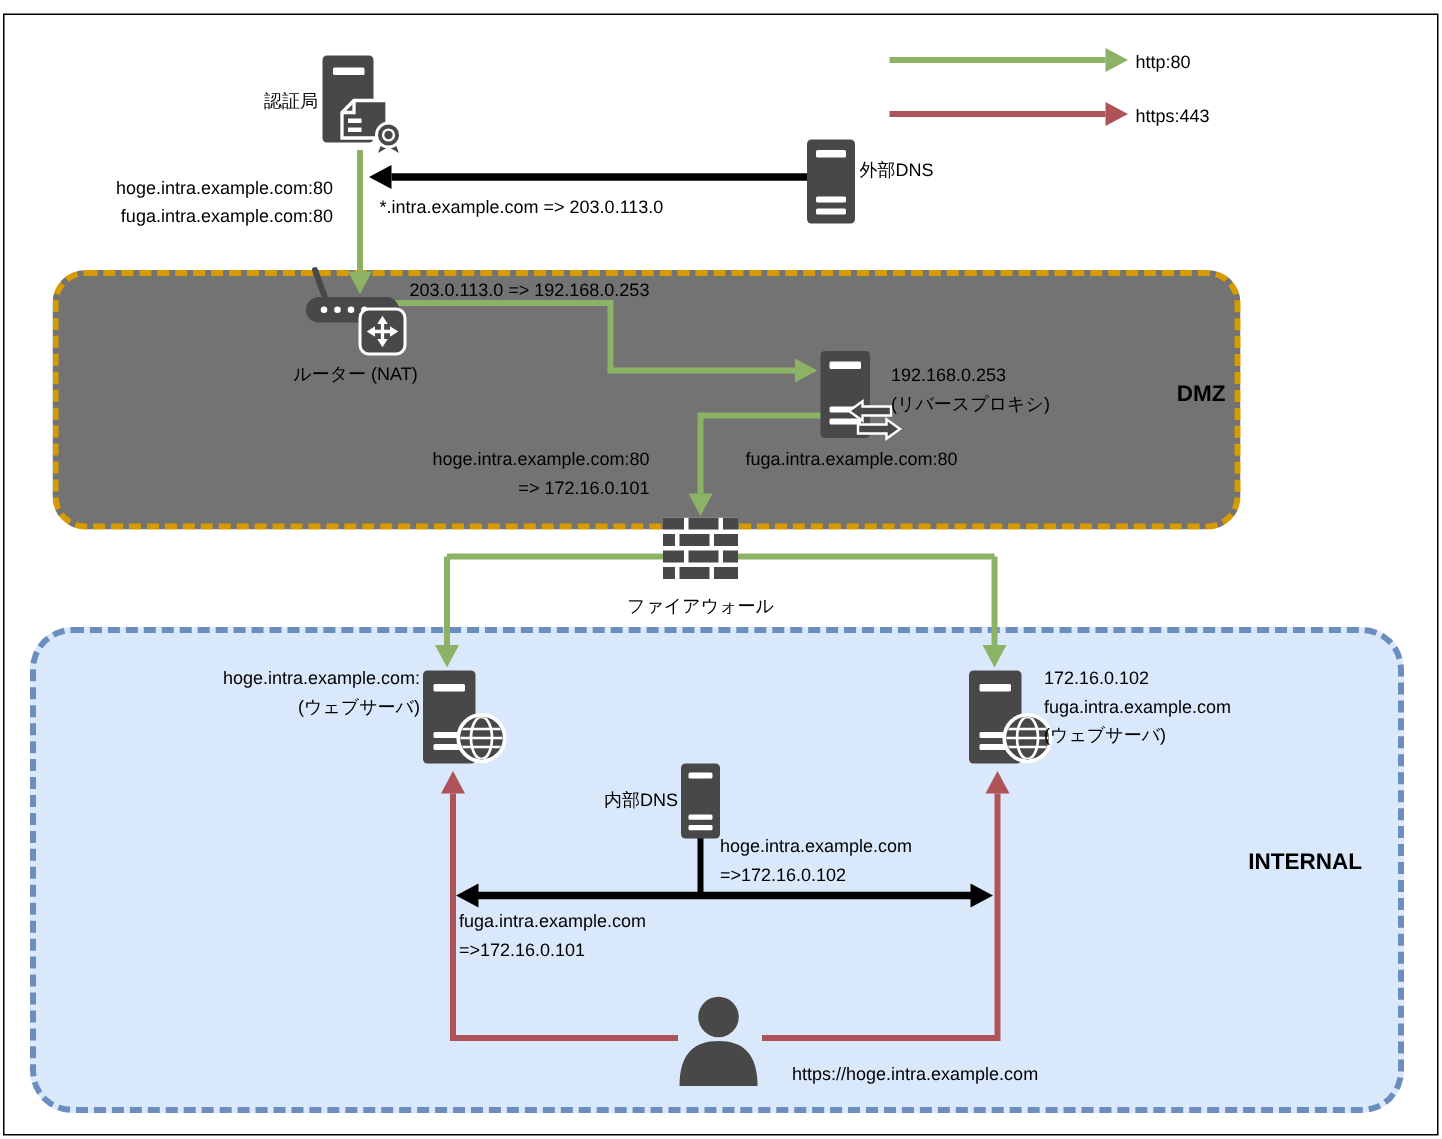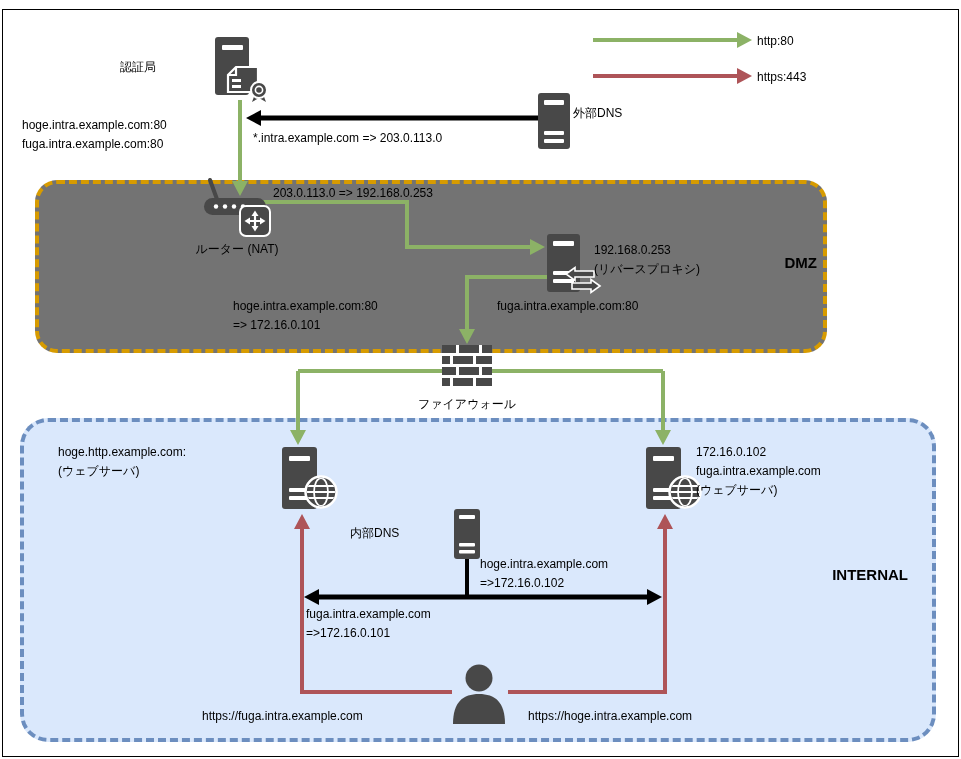--- a/index.html
+++ b/index.html
@@ -8,21 +8,21 @@
     font-family:"Liberation Sans","DejaVu Sans",sans-serif;color:#000;
   }
   .frame{position:absolute;left:2px;top:9px;width:955px;height:746px;border:1px solid #000;pointer-events:none;}
   .zone{position:absolute;box-sizing:border-box;}
   .zone.dmz{left:35px;top:180px;width:792px;height:173px;background:#737373;border:4px dashed #d79b00;border-radius:22px;}
   .zone.internal{left:20px;top:418px;width:916px;height:324px;background:#dae8fc;border:4px dashed #6c8ebf;border-radius:28px;}
   .zone-label{position:absolute;font-weight:bold;font-size:15px;}
   svg.layer{position:absolute;left:0;top:0;pointer-events:none;}
   .icon{position:absolute;}
   .label{position:absolute;font-size:12px;line-height:19px;white-space:nowrap;}
-  .label.right{}
+  .label.right{text-align:right;}
   .label.center{text-align:center;}
 </style>
 </head>
 <body>
 
 <div id="canvas">
 
   <div class="zone dmz">
     <div class="zone-label" style="right:6px;top:70px;">DMZ</div>
   </div>
@@ -209,37 +209,36 @@
     <div>hoge.intra.example.com:80</div>
     <div>=&gt; 172.16.0.101</div>
   </div>
   <div class="label" style="left:497px;top:297px">
     <div>fuga.intra.example.com:80</div>
   </div>
 
   <div class="label center" style="left:391px;top:395px;width:152px">ファイアウォール</div>
 
   <div class="label right" style="left:58px;top:443px;width:222px">
-    <div>hoge.http.example.com:</div>
+    <div>hoge.intra.example.com:</div>
     <div>(ウェブサーバ)</div>
   </div>
   <div class="label" style="left:696px;top:443px">
     <div>172.16.0.102</div>
     <div>fuga.intra.example.com</div>
     <div>(ウェブサーバ)</div>
   </div>
 
   <div class="label right" style="left:350px;top:524px;width:102px">内部DNS</div>
 
   <div class="label" style="left:480px;top:555px">
     <div>hoge.intra.example.com</div>
     <div>=&gt;172.16.0.102</div>
   </div>
   <div class="label" style="left:306px;top:605px">
     <div>fuga.intra.example.com</div>
     <div>=&gt;172.16.0.101</div>
   </div>
 
-  <div class="label" style="left:202px;top:707px">https://fuga.intra.example.com</div>
   <div class="label" style="left:528px;top:707px">https://hoge.intra.example.com</div>
 
   <div class="frame"></div>
 </div>
 
 </body></html>

